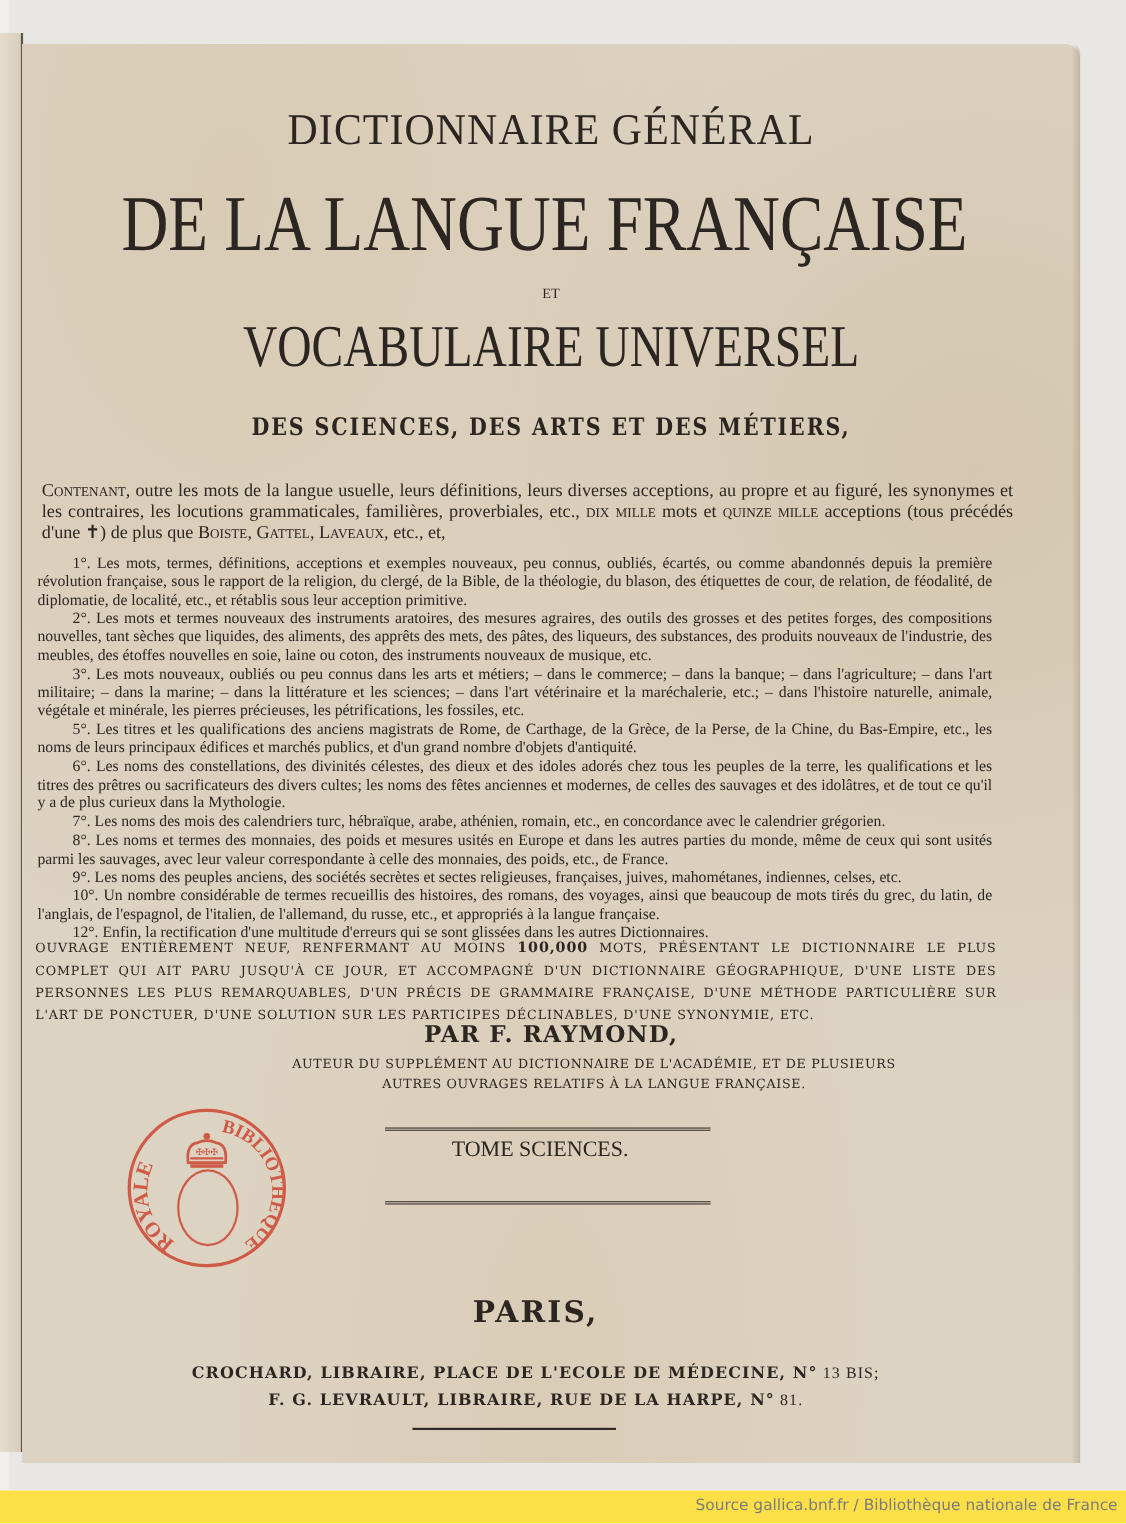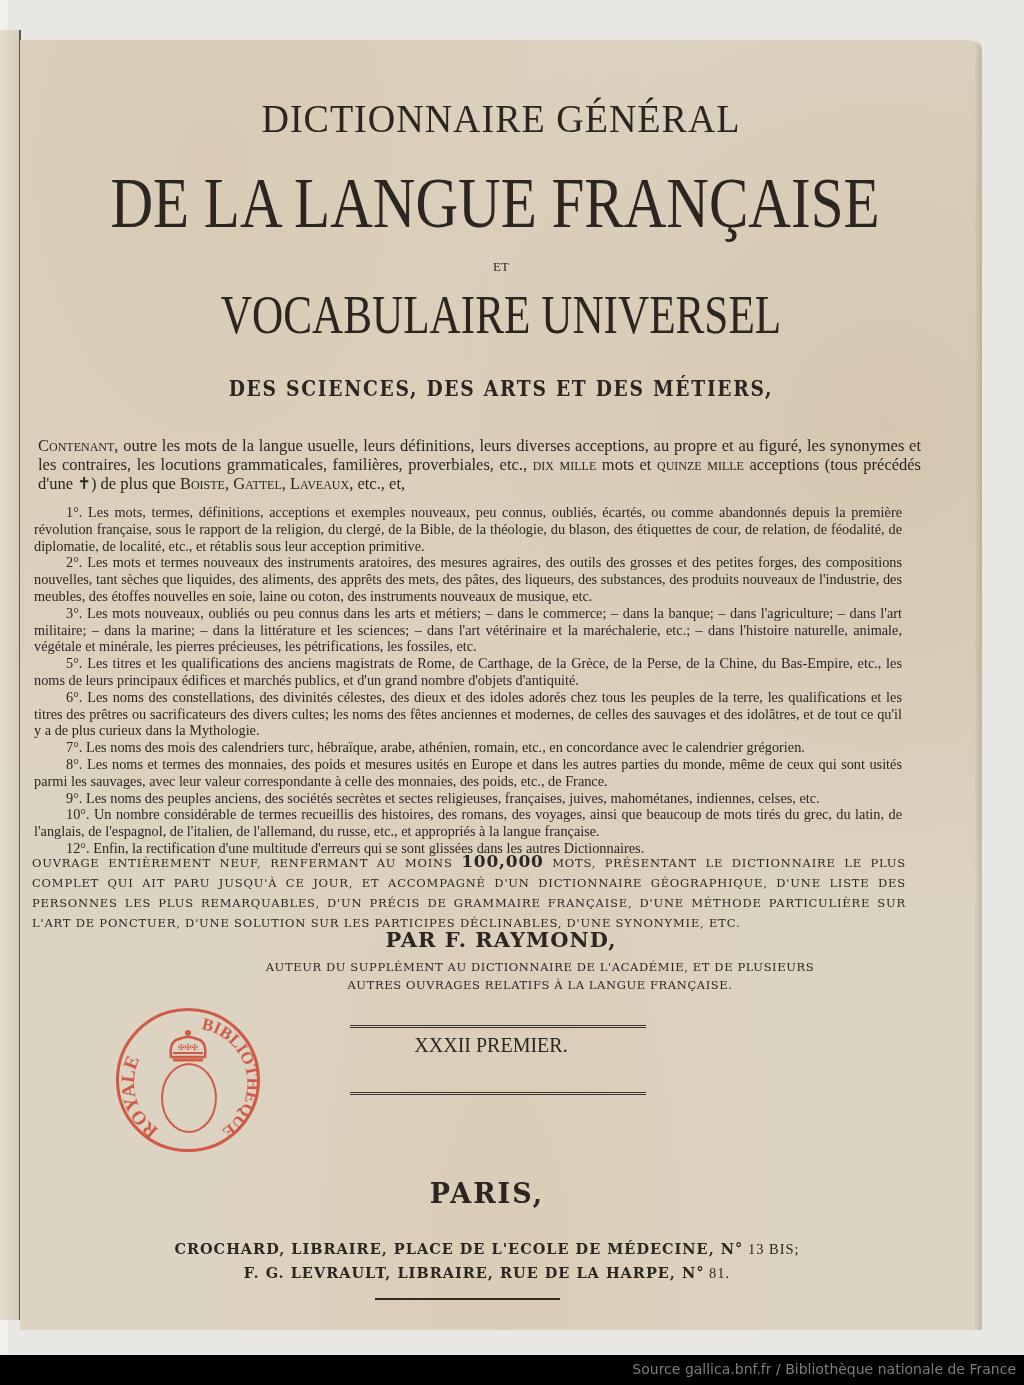--- a/index.html
+++ b/index.html
@@ -18,37 +18,37 @@
   .t2 { top:122px; font-size:72px; letter-spacing:0px; transform:scaleX(0.82); left:-6px; }
   .t3 { top:219px; font-size:13px; }
   .t4 { top:244px; font-size:54px; transform:scaleX(0.80); }
   .t5 { top:335px; font-size:22px; font-weight:bold; letter-spacing:2px; font-family:"DejaVu Serif",serif; transform:scaleX(0.85); }
   .body-block { position:absolute; left:15px; width:870px; font-size:14.3px; line-height:16.8px; text-align:justify; }
   .contenant { top:396px; left:18px; width:883px; font-size:16.5px; line-height:19px; text-indent:0; padding-left:0; }
   .items { top:464px; left:14px; width:868px; }
   .item { text-indent:32px; margin:0; }
   .sc { font-variant:small-caps; }
   .ouvrage { position:absolute; top:811px; left:12px; width:874px; font-size:11.5px; line-height:20px; letter-spacing:0.8px; text-transform:uppercase; font-family:"DejaVu Serif",serif; text-align:justify; }
-  .big { font-size:17px; font-weight:bold; }
+  .big { font-size:13px; font-weight:bold; }
   .par { top:887px; font-size:21px; font-weight:bold; letter-spacing:1px; font-family:"DejaVu Serif",serif; }
   .auteur { position:absolute; top:918px; left:240px; width:560px; font-size:11.5px; line-height:18px; text-transform:uppercase; text-align:center; letter-spacing:0.6px; font-family:"DejaVu Serif",serif; }
   .rule { position:absolute; left:330px; width:296px; border-top:3px double #3a342d; height:0; }
   .tome { top:994px; font-size:20px; left:-10px; }
   .al { top:1019px; font-size:26px; font-weight:bold; left:-10px; }
   .paris { top:1138px; font-size:27px; font-weight:bold; letter-spacing:2px; font-family:"DejaVu Serif",serif; left:-14px; }
   .pub { font-size:14.5px; font-weight:bold; letter-spacing:1px; font-family:"DejaVu Serif",serif; text-transform:uppercase; left:-14px; }
   .pub1 { top:1176px; } .pub2 { top:1200px; } .pub3 { top:1224px; }
   .pub .num { font-weight:normal; font-family:"Liberation Serif",serif; }
   .rule2 { position:absolute; left:355px; top:1258px; width:185px; border-top:2px solid #2f2a24; }
   .year { top:1265px; font-size:20px; left:-14px; }
   .stamp { position:absolute; left:96px; top:968px; width:138px; height:138px; border-radius:50%; border:3px solid #cf5a45; }
   .stamp .inner-oval { position:absolute; left:42px; top:52px; width:52px; height:66px; border:2px solid #cf5a45; border-radius:50%; }
   .stamp .crown { position:absolute; left:46px; top:18px; width:46px; height:36px; }
   .stamp svg.txt { position:absolute; left:0; top:0; }
-  .footer { position:absolute; left:0; top:1355px; width:1024px; height:30px; background:#000000; }
+  .footer { position:absolute; left:0; top:1355px; width:1024px; height:30px; background:#fde047; }
   .footer-text { position:absolute; right:8px; top:6px; font-family:"DejaVu Sans",sans-serif; font-size:14px; color:#7c7c7c; }
 </style>
 </head>
 <body>
 
 <div class="scan-bg"></div>
 <div class="left-edge"></div>
 <div class="left-leaf"></div>
 
 <div class="page">
@@ -96,21 +96,21 @@
       <circle cx="23" cy="4" r="3" fill="#cf5a45"></circle>
       <path d="M6 28 Q4 12 14 10 Q23 6 32 10 Q42 12 40 28 Z" fill="none" stroke="#cf5a45" stroke-width="2.5"></path>
       <line x1="8" y1="24" x2="38" y2="24" stroke="#cf5a45" stroke-width="2"></line>
       <line x1="8" y1="31" x2="38" y2="31" stroke="#cf5a45" stroke-width="3"></line>
       <text x="23" y="21" font-size="8" text-anchor="middle" fill="#cf5a45">✠✠✠</text>
     </svg>
     <div class="inner-oval"></div>
   </div>
 
   <div class="rule" style="top:985px;"></div>
-  <div class="c tome">XXXII PREMIER.</div>
+  <div class="c tome">TOME SCIENCES.</div>
   <div class="rule" style="top:1052px;"></div>
 
   <div class="c paris">PARIS,</div>
   <div class="c pub pub2"><span>Crochard, Libraire, Place de l'Ecole de Médecine, N°</span><span class="num"> 13 bis;</span></div>
   <div class="c pub pub3"><span>F. G. Levrault, Libraire, Rue de la Harpe, N°</span><span class="num"> 81.</span></div>
   <div class="rule2"></div>
 </div>
 
 <div class="footer">
   <span class="footer-text">Source gallica.bnf.fr / Bibliothèque nationale de France</span>

